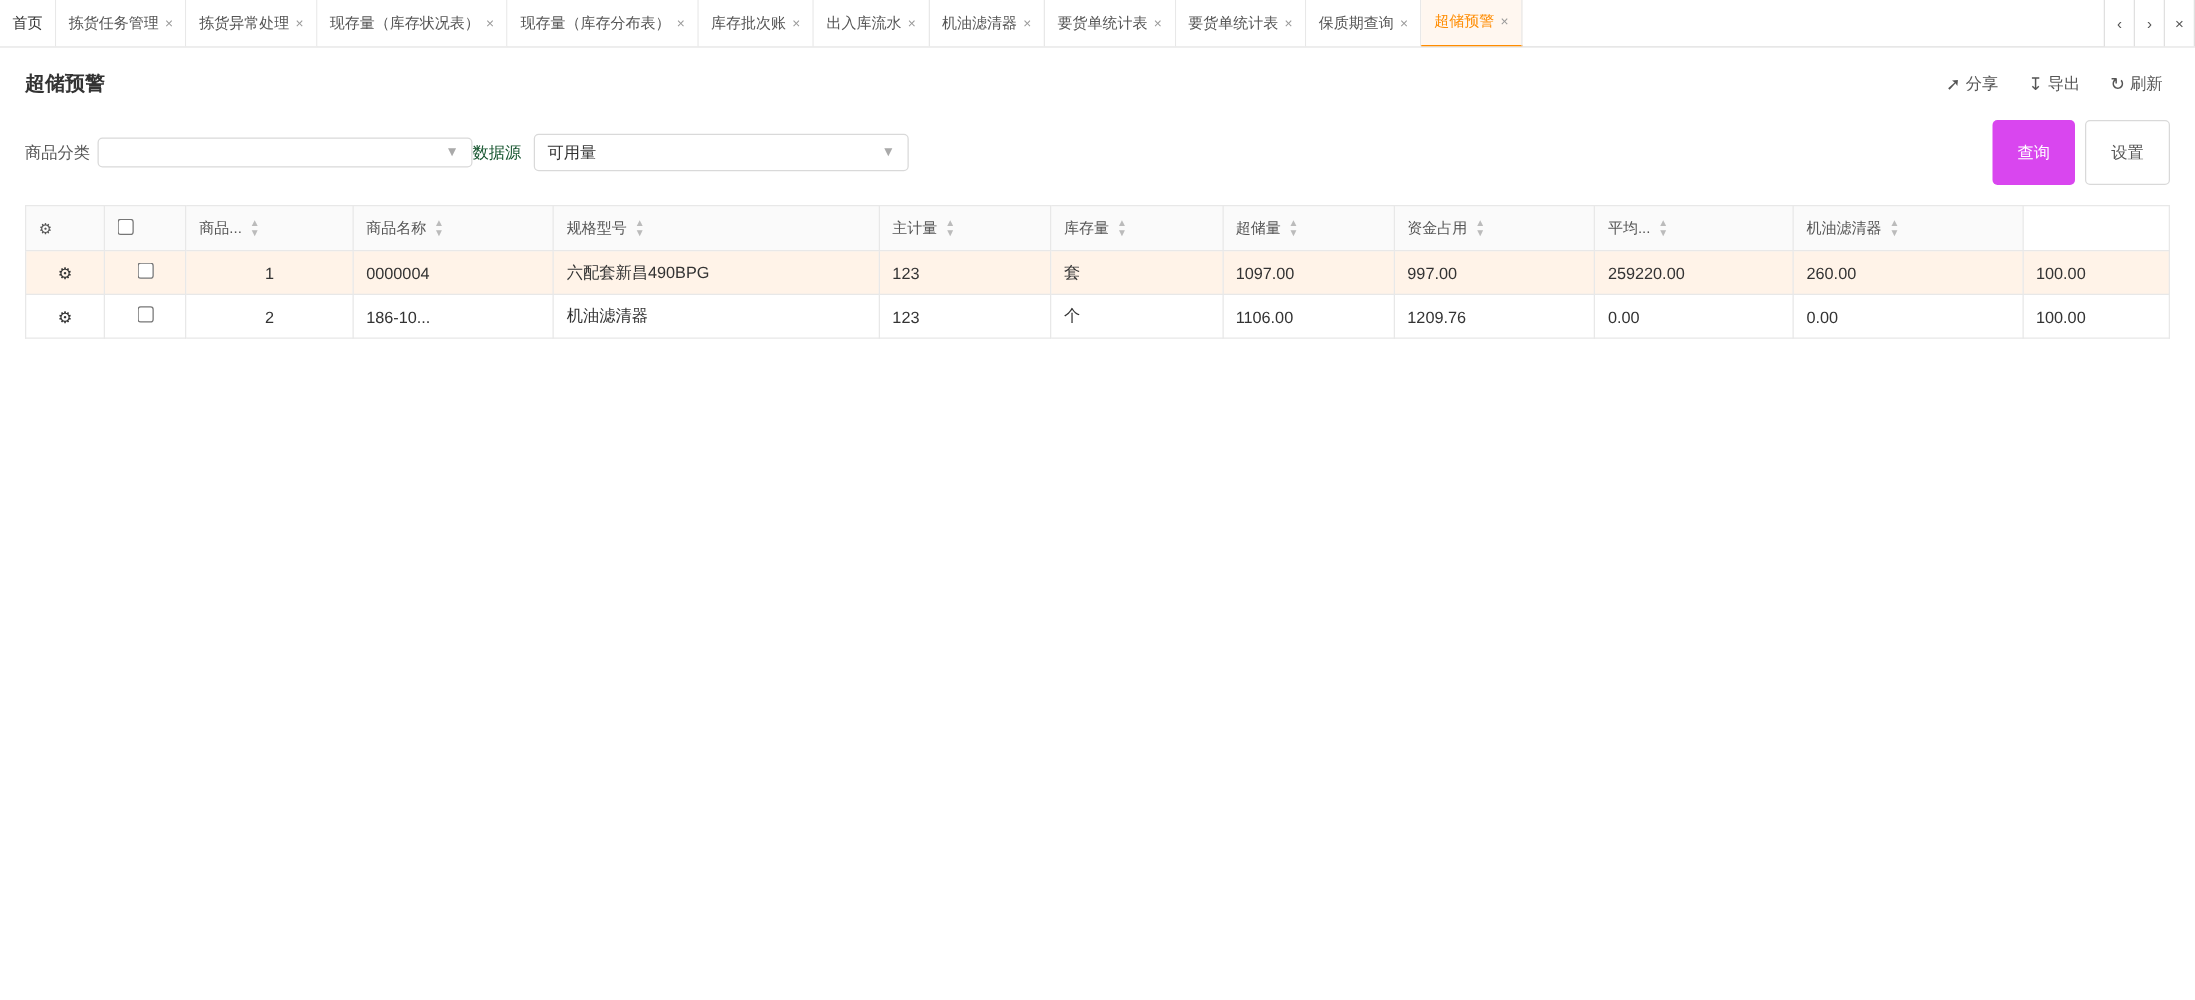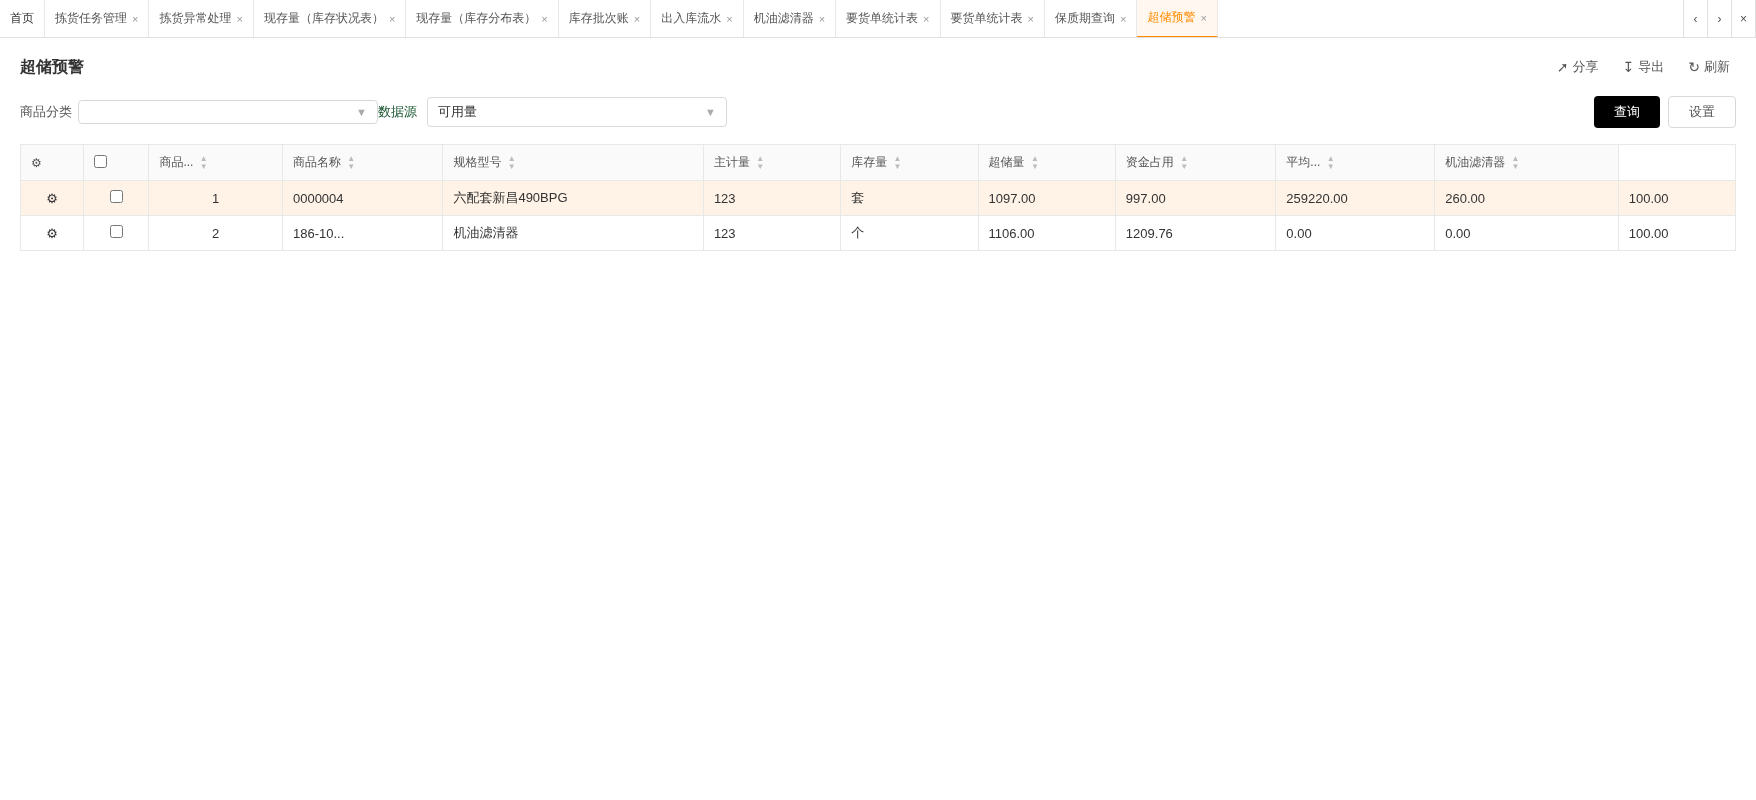--- a/index.html
+++ b/index.html
@@ -131,34 +131,34 @@
       min-width: 300px;
       justify-content: space-between;
     }
     .filter-select .chevron { color: #aaa; font-size: 11px; margin-left: 8px; }
     .filter-actions {
       margin-left: auto;
       display: flex;
       gap: 8px;
     }
     .btn-query {
-      background: #000000;
+      background: #d946ef;
       color: #fff;
       border: none;
       border-radius: 4px;
       padding: 6px 20px;
       cursor: pointer;
       font-size: 13px;
     }
     .btn-setting {
       background: #fff;
       color: #555;
       border: 1px solid #d9d9d9;
       border-radius: 4px;
-      padding: 6px 20px;
+      padding: 16px 20px;
       cursor: pointer;
       font-size: 13px;
     }
 
     
     .data-table {
       width: 100%;
       border-collapse: collapse;
       border: 1px solid #e8e8e8;
     }

